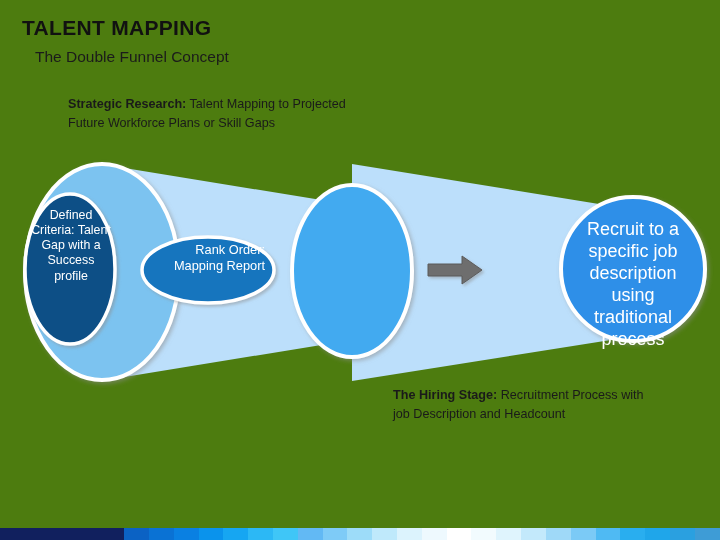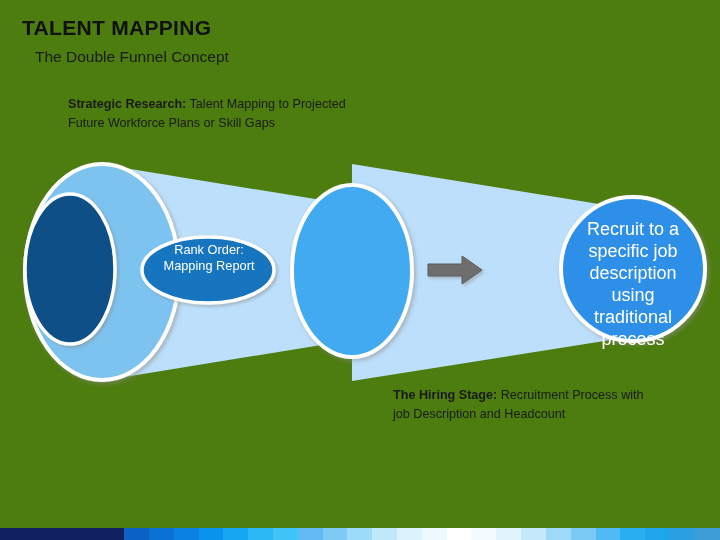--- a/index.html
+++ b/index.html
@@ -156,22 +156,23 @@
       <ellipse cx="70" cy="119" rx="45" ry="75" fill="#0d4f86" stroke="#ffffff" stroke-width="3.5" filter="url(#softshadow2)"></ellipse>
 
       <ellipse cx="208" cy="120" rx="66" ry="33" fill="#1874be" stroke="#ffffff" stroke-width="3.5" filter="url(#softshadow2)"></ellipse>
 
       <path d="M 428 114 L 462 114 L 462 106 L 482 120 L 462 134 L 462 126 L 428 126 Z" fill="#6e6e6e" stroke="#5b5b5b" stroke-width="1" filter="url(#softshadow2)"></path>
 
       <circle cx="633" cy="119" rx="72" r="72" fill="#2e8fe8" stroke="#ffffff" stroke-width="4" filter="url(#softshadow)"></circle>
     </svg>
   </div>
 
-
-  <div class="shape-label" id="label-rank" style="color: rgb(255, 255, 255);">Rank Order: Mapping Report</div>
+  <div class="shape-label" id="label-defined" style="color: rgb(255, 255, 255);">Defined Criteria: Talent Gap with a Success profile</div>
+
+  <div class="shape-label" id="label-rank" style="color: rgb(255, 255, 255); text-align: right;">Rank Order: Mapping Report</div>
 
 
   <div class="shape-label" id="label-recruit" style="color: rgb(255, 255, 255);">Recruit to a specific job description using traditional process</div>
 
   <div id="bottom-bar">
       <div class="seg" style="width: 24.8276px; background: rgb(17, 32, 94);"></div>
       <div class="seg" style="width: 24.8276px; background: rgb(17, 32, 94);"></div>
       <div class="seg" style="width: 24.8276px; background: rgb(17, 32, 94);"></div>
       <div class="seg" style="width: 24.8276px; background: rgb(17, 32, 94);"></div>
       <div class="seg" style="width: 24.8276px; background: rgb(17, 32, 94);"></div>

